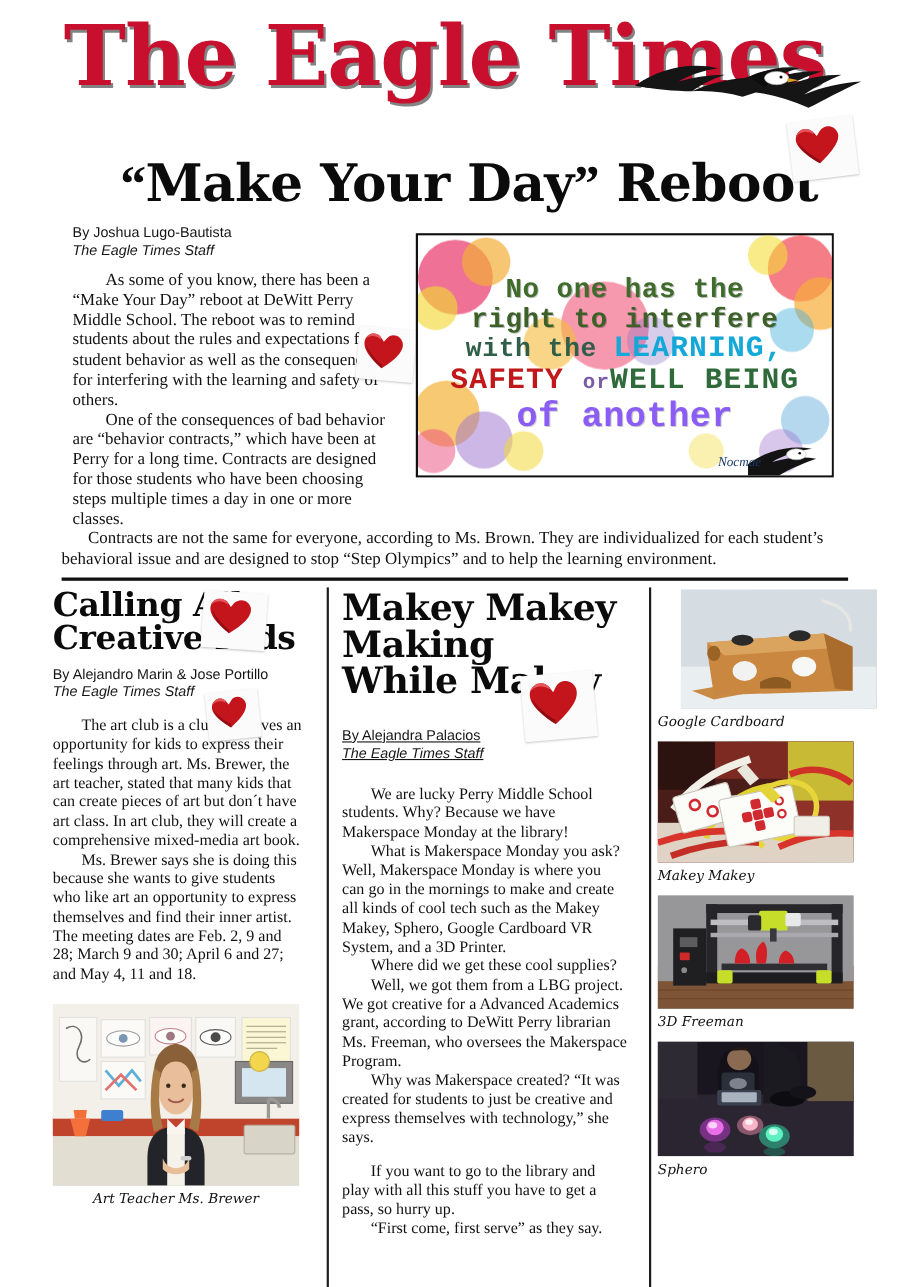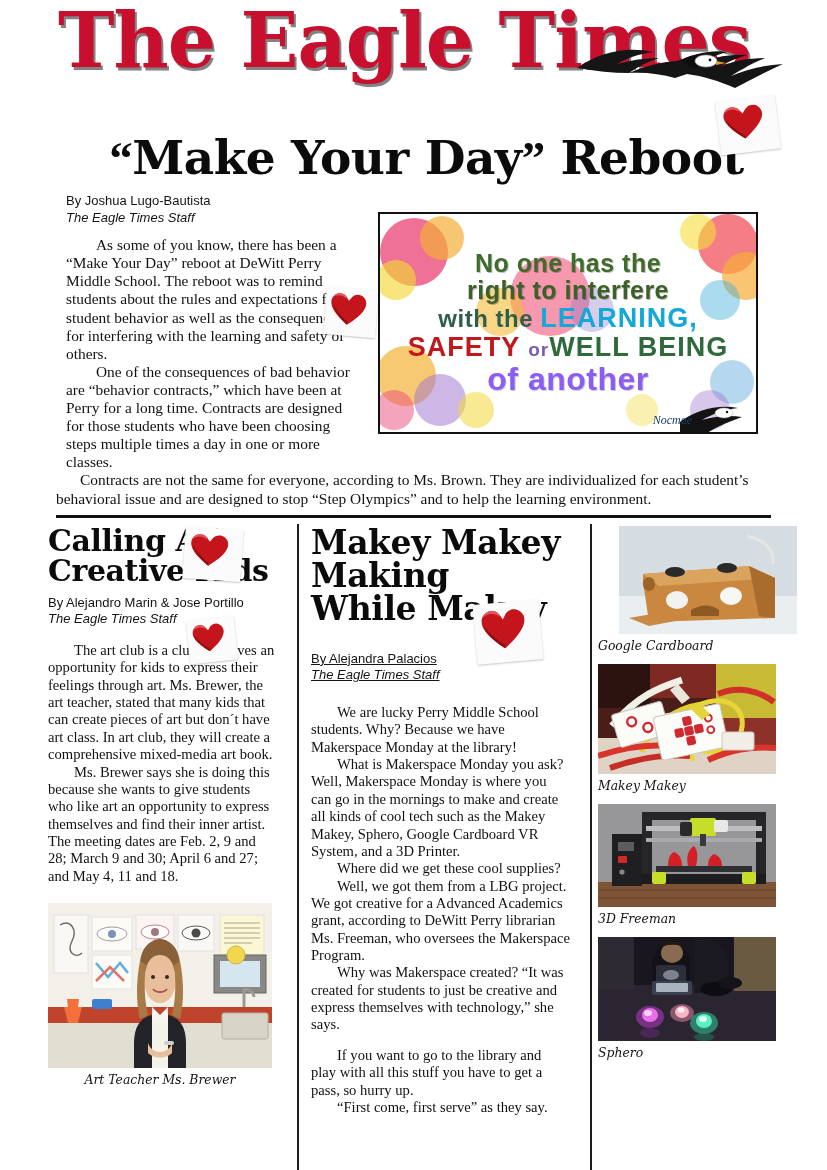--- a/index.html
+++ b/index.html
@@ -9,20 +9,21 @@
     font-family:"Liberation Serif", serif;
     color:#111;
     overflow:hidden;
     position:relative;
   }
 
   
   .masthead {
     position:relative;
     height:128px;
+    margin-top:10px;
   }
   .mast-title {
     position:absolute;
     left:58px; top:-4px;
     font-family:"DejaVu Serif", serif;
     font-weight:bold;
     font-size:76px;
     letter-spacing:-1px;
     color:#c8102e;
     text-shadow:2px 3px 0 rgba(90,90,90,0.75);
@@ -88,21 +89,21 @@
     border:2px solid #111;
     box-sizing:border-box;
     overflow:hidden;
     background:#fff;
   }
   .poster-inner { position:absolute; inset:0; }
   .poster-text {
     position:absolute; inset:0;
     display:flex; flex-direction:column;
     align-items:center; justify-content:center;
-    font-family:Liberation Sans, sans-serif;
+    font-family:Liberation Mono, monospace;
     font-weight:bold;
     text-align:center;
     line-height:1.08;
     letter-spacing:0.5px;
   }
   .pl1 { font-size:25px; color:#3f6b2b; text-shadow:1px 1px 0 rgba(0,0,0,0.25); }
   .pl2 { font-size:25px; color:#3b6128; text-shadow:1px 1px 0 rgba(0,0,0,0.25); }
   .pl3 { font-size:24px; color:#2f5f48; }
   .pl3 b { color:#13a8d8; font-size:27px; letter-spacing:1px; }
   .pl4 { font-size:27px; letter-spacing:1px; }

